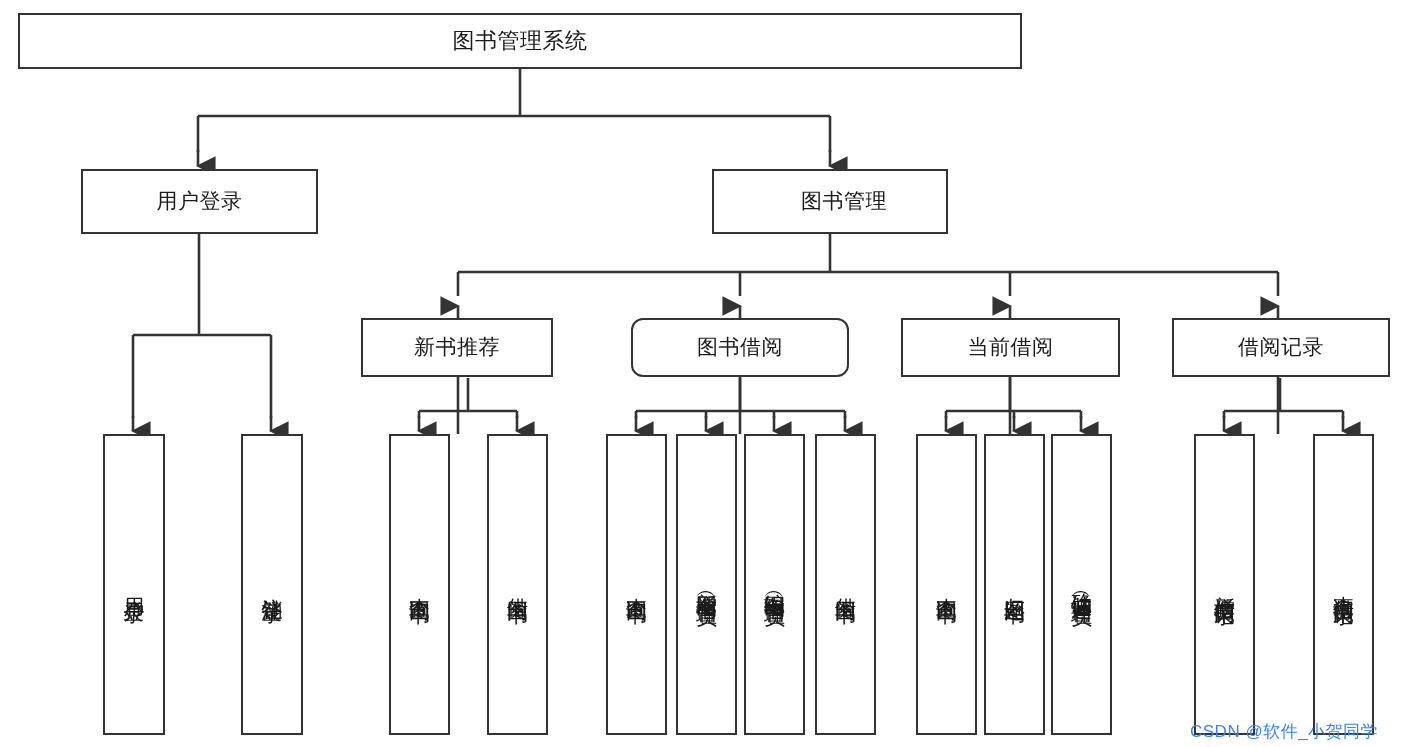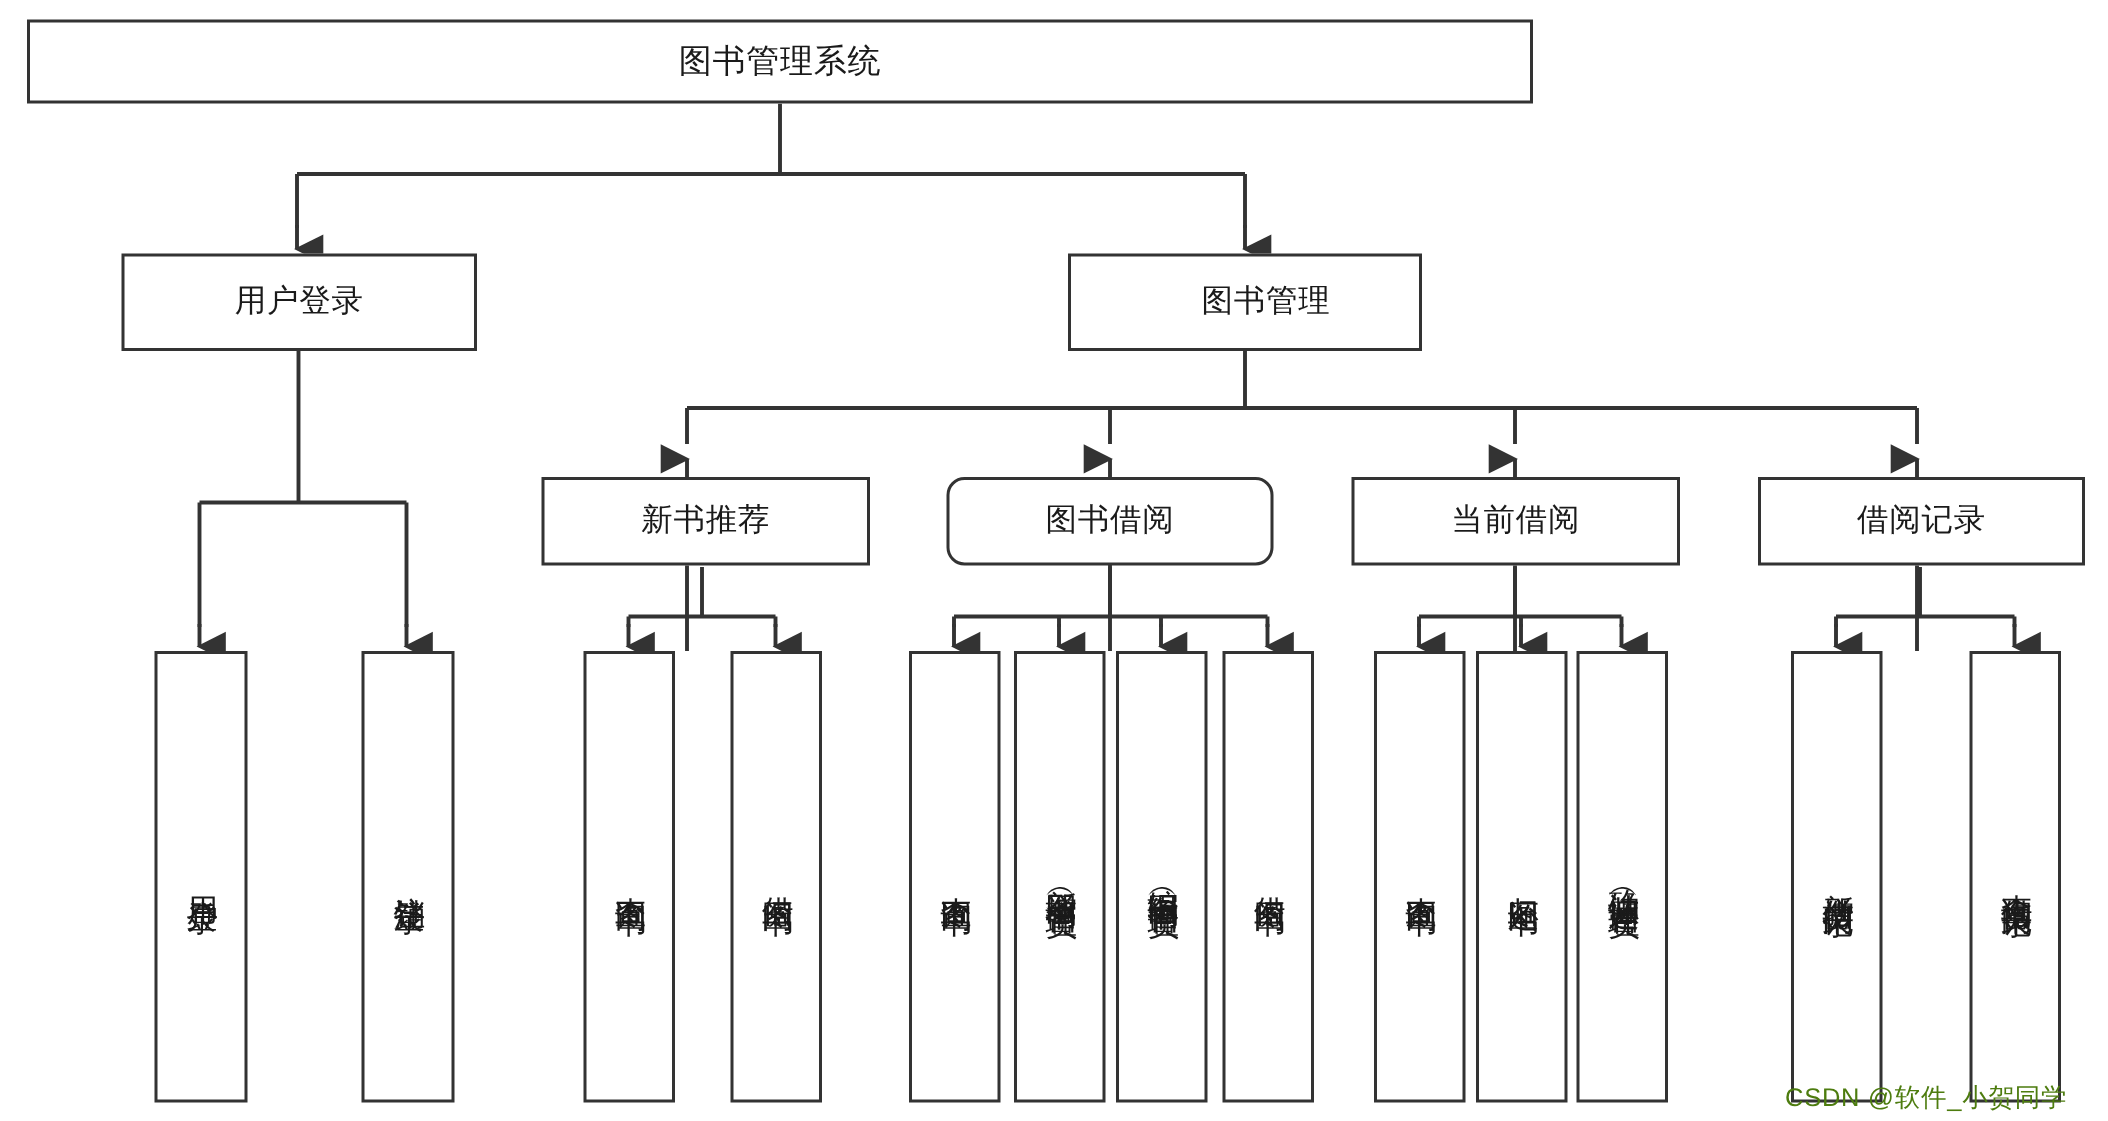--- a/index.html
+++ b/index.html
@@ -61,21 +61,21 @@
     text-orientation: upright;
     font-size: 21px;
     line-height: 1.05;
     letter-spacing: 2px;
     max-height: 100%;
     white-space: nowrap;
   }
   .watermark {
     position: absolute;
     font-size: 17px;
-    color: #4d7c0f;
+    color: #3b82f6;
     white-space: nowrap;
     letter-spacing: 0.5px;
   }
 </style>
 </head>
 <body>
 
 <div id="canvas">
 
   <svg class="connectors" viewBox="0 0 1405 747">
@@ -157,21 +157,21 @@
     <span class="node-label">图书管理系统</span>
   </div>
 
   <div class="node horizontal" style="left:81px; top:169px; width:237px; height:65px;">
     <span class="node-label">用户登录</span>
   </div>
   <div class="node horizontal" style="left:712px; top:169px; width:236px; height:65px;padding-left:28px;">
     <span class="node-label">图书管理</span>
   </div>
 
-  <div class="node horizontal" style="left:361px; top:318px; width:219px; height:59px;">
+  <div class="node horizontal" style="left:361px; top:318px; width:192px; height:59px;">
     <span class="node-label">新书推荐</span>
   </div>
   <div class="node horizontal" style="left:631px; top:318px; width:218px; height:59px;border-radius:12px;">
     <span class="node-label">图书借阅</span>
   </div>
   <div class="node horizontal" style="left:901px; top:318px; width:219px; height:59px;">
     <span class="node-label">当前借阅</span>
   </div>
   <div class="node horizontal" style="left:1172px; top:318px; width:218px; height:59px;">
     <span class="node-label">借阅记录</span>

